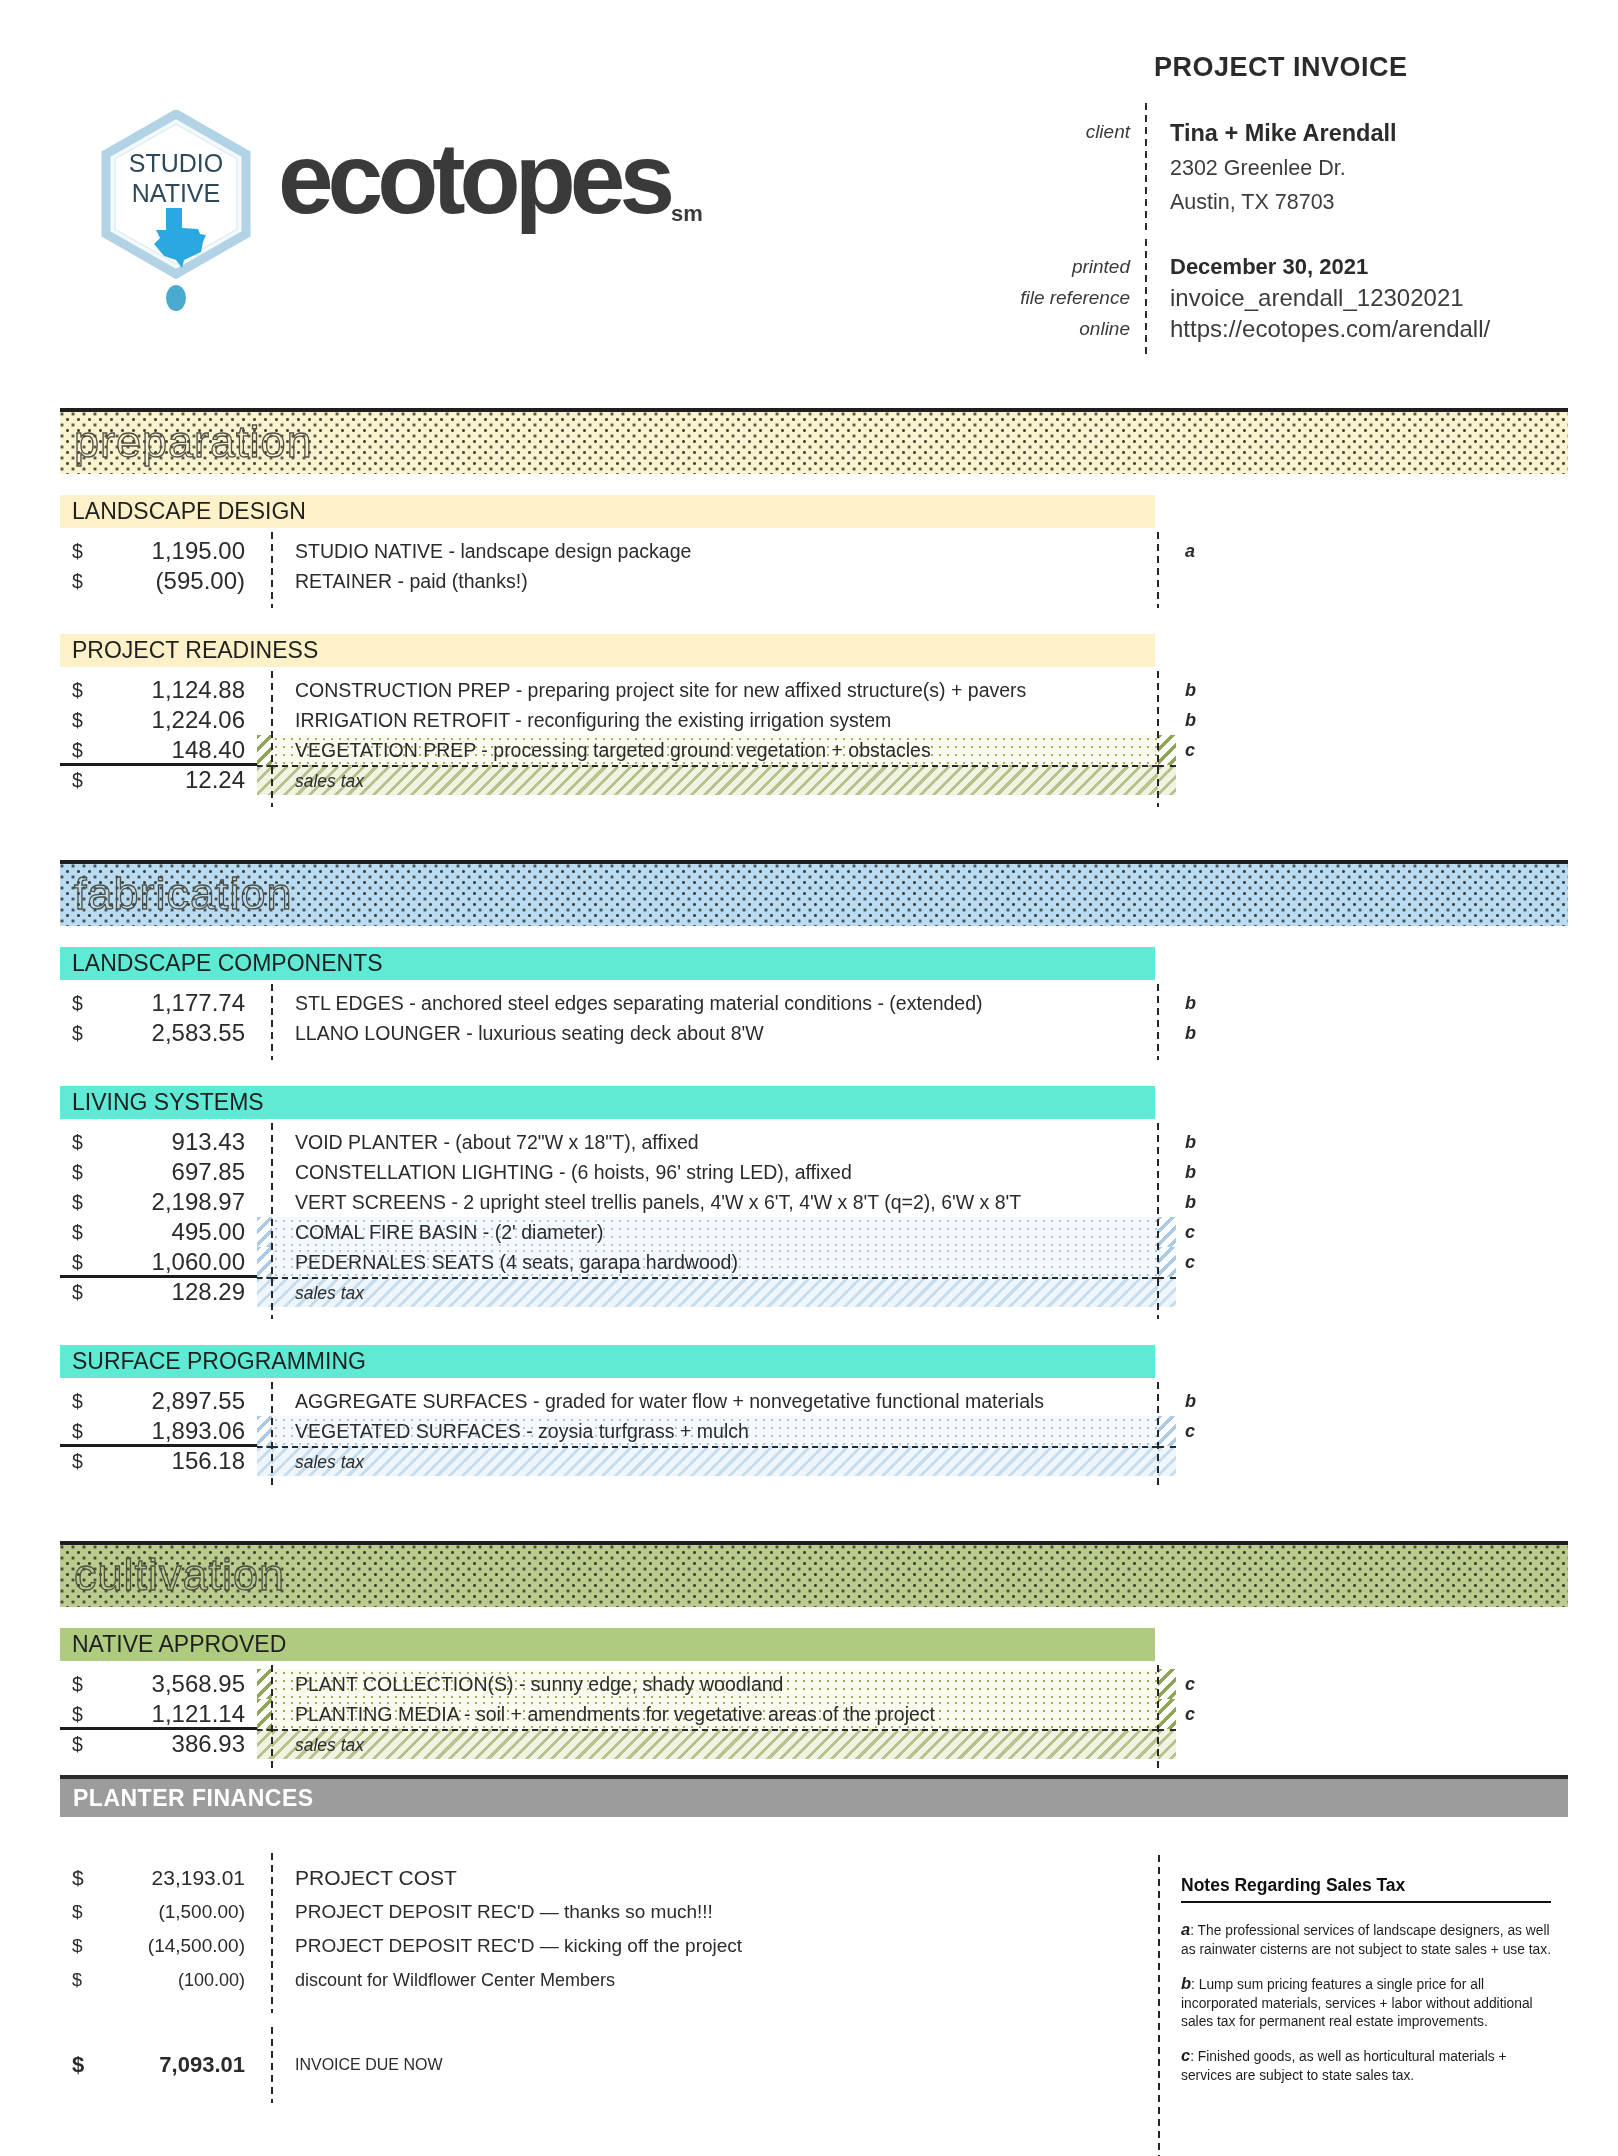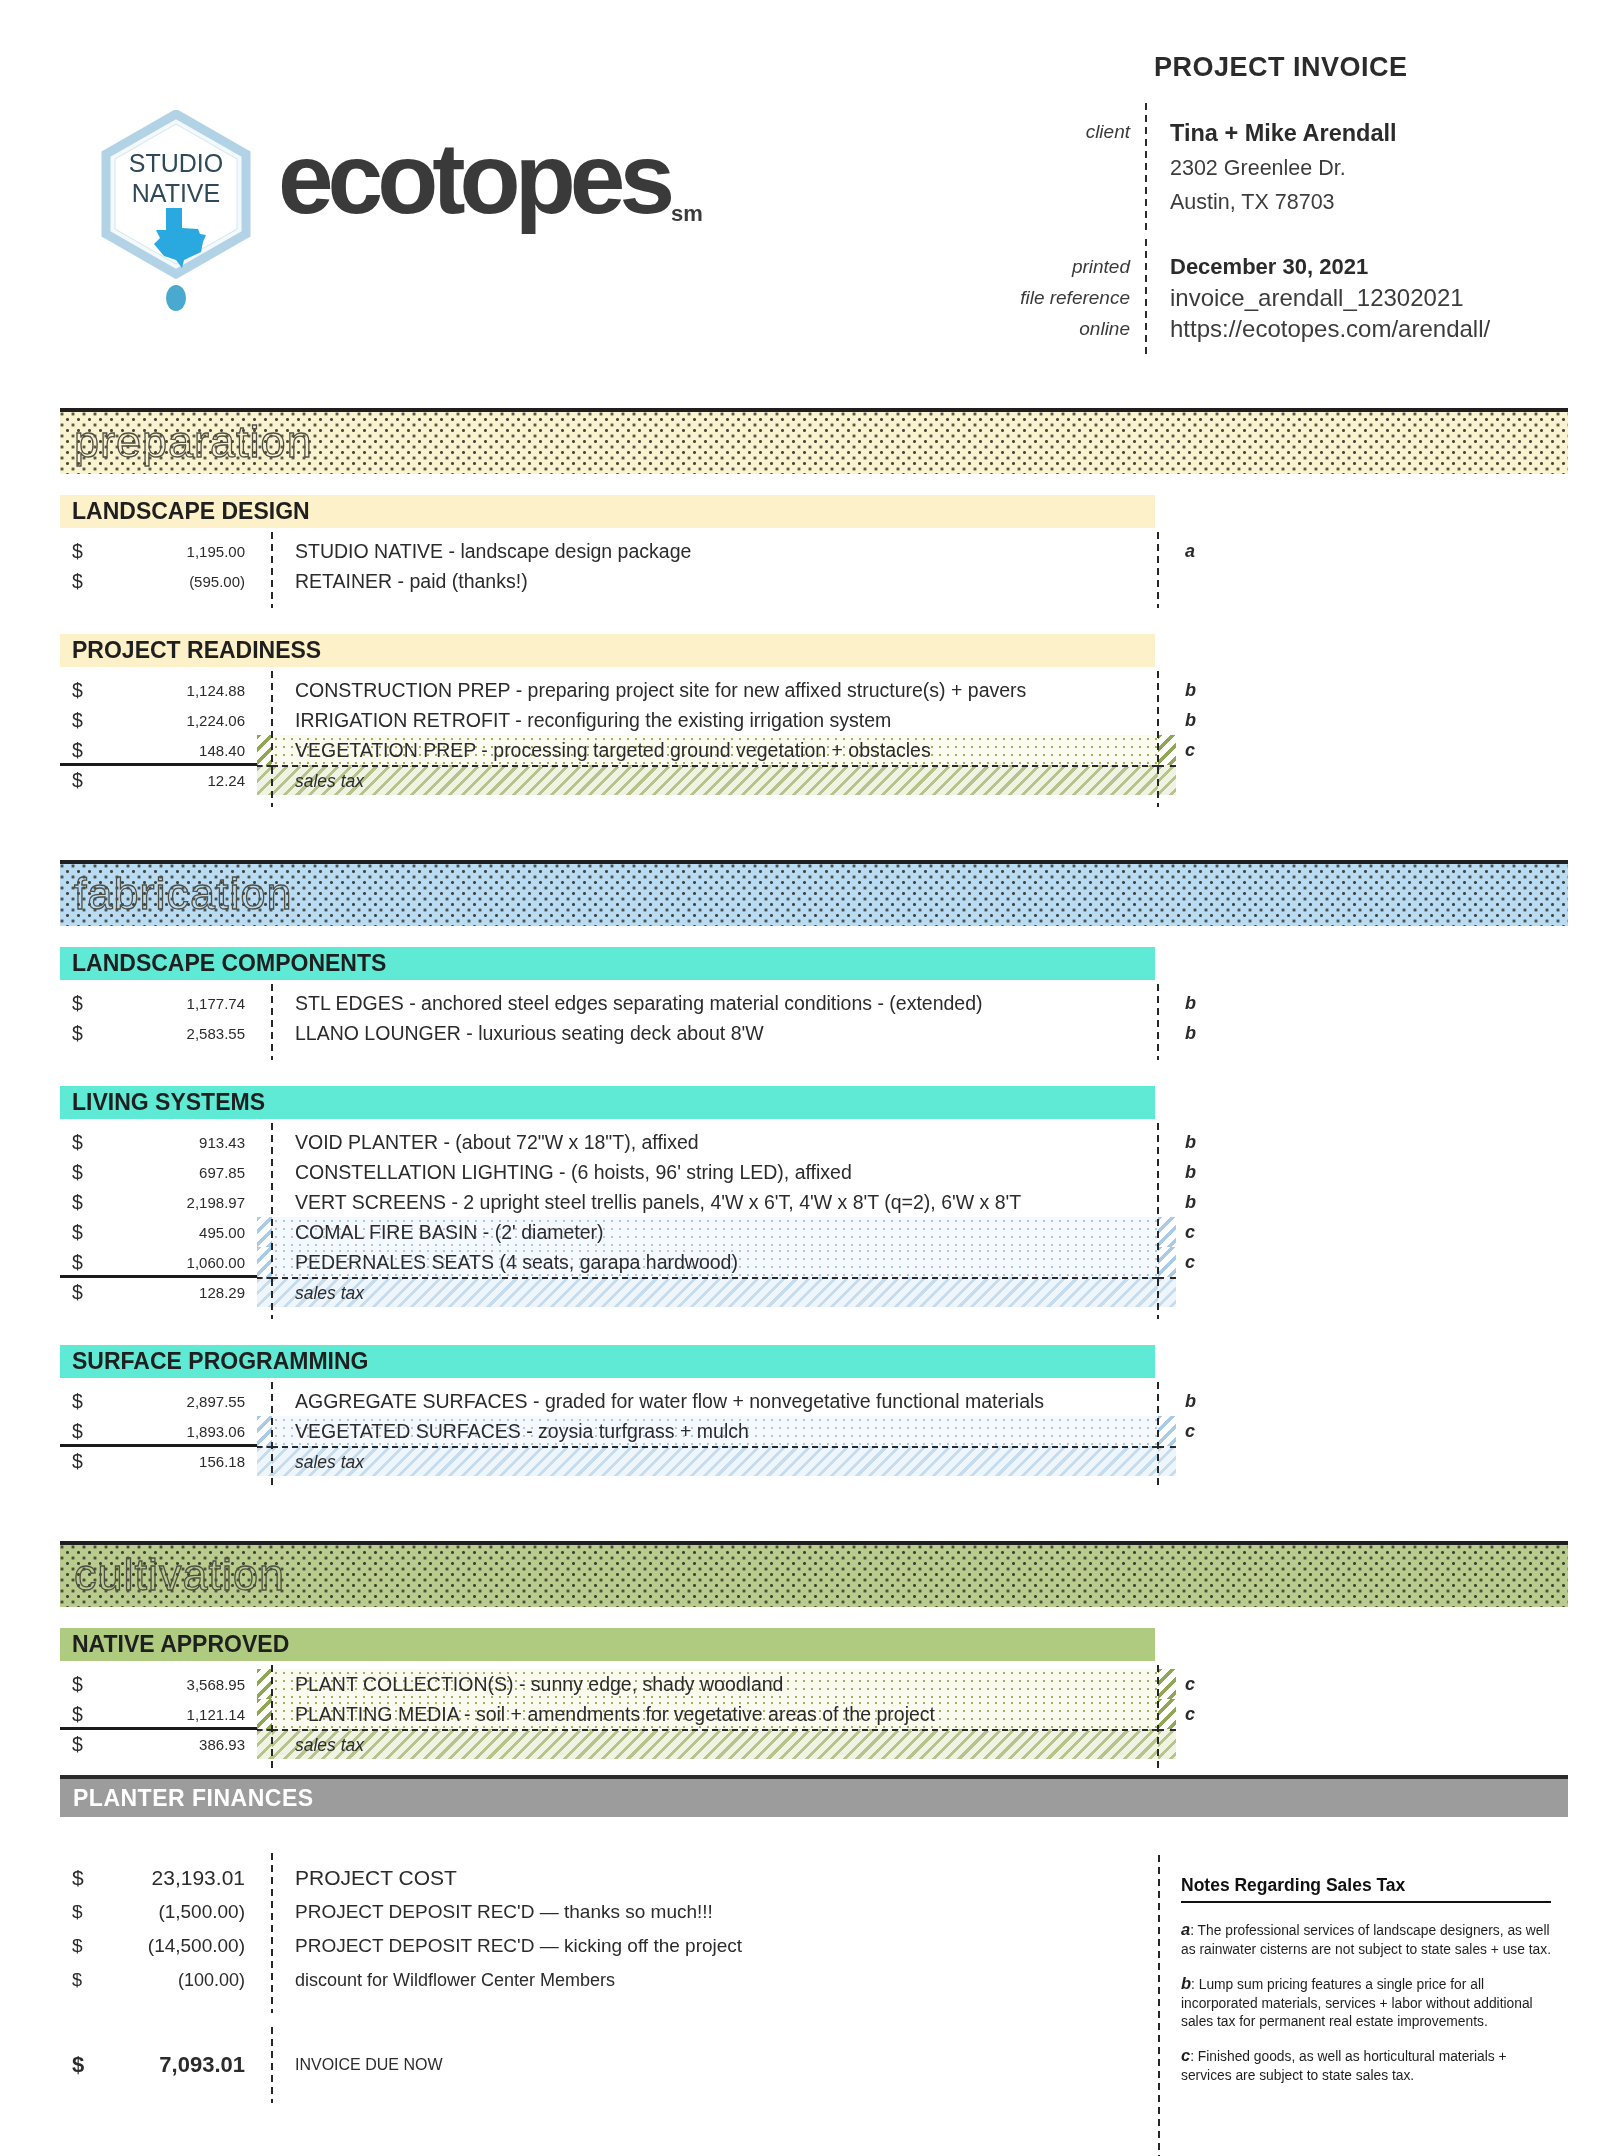--- a/index.html
+++ b/index.html
@@ -33,35 +33,35 @@
   .banner-text{font-size:45px;line-height:60px;padding-left:14px;letter-spacing:1px;
                color:transparent;-webkit-text-stroke:1.3px #4e4e44;}
   .phase.yellow .banner{background-color:#faf3d0;}
   .phase.blue   .banner{background-color:#badcf2;}
   .phase.green  .banner{background-color:#b9cc8e;}
   .phase .banner{background-image:
       radial-gradient(circle,rgba(42,42,32,.85) 1.3px,transparent 1.6px),
       radial-gradient(circle,rgba(42,42,32,.85) 1.3px,transparent 1.6px);
       background-size:11px 11px;background-position:2px 2px,7.5px 7.5px;}
   
-  .sec-h{width:1083px;height:33px;line-height:33px;padding-left:12px;font-weight:bold;
+  .sec-h{width:1083px;height:33px;line-height:33px;padding-left:12px;font-weight:normal;
          font-size:23px;color:#1f1f1f;margin-top:24px;}
   .banner + .sec-h{margin-top:21px;}
   .phase.yellow .sec-h{background:#fcf1c8;}
   .phase.blue   .sec-h{background:#5eead4;}
   .phase.green  .sec-h{background:#afcb80;}
   
   .rows{position:relative;margin-top:8px;padding-bottom:14px;}
   .vline{position:absolute;width:2px;top:-4px;bottom:2px;z-index:4;
          background:repeating-linear-gradient(to bottom,#262626 0 7px,transparent 7px 12px);}
   .vl-l{left:211px;} .vl-r{left:1097px;}
   .row{display:grid;grid-template-columns:32px 153px 12px 15px 886px 18px 1fr;height:30px;position:relative;}
   .row>div{display:flex;align-items:center;}
   .cur{padding-left:12px;font-size:19.5px;}
-  .amt{justify-content:flex-end;font-size:15px;}
+  .amt{justify-content:flex-end;font-size:24px;}
   .desc{padding-left:23px;font-size:19.5px;white-space:nowrap;text-align:right;}
   .note{padding-left:9px;font-size:18px;font-weight:bold;font-style:italic;}
   
   .phase .dot{background-color:#fbfaee;background-image:radial-gradient(circle,#9fae62 1px,transparent 1.25px);
               background-size:8px 8px;}
   .phase.blue .dot{background-color:#f5f9fd;background-image:radial-gradient(circle,#a5c9e9 1px,transparent 1.25px);}
   
   .phase .strip{background:repeating-linear-gradient(135deg,#8ea656 0 3.5px,rgba(255,255,255,0) 3.5px 9px);}
   .phase.blue .strip{background:repeating-linear-gradient(135deg,#a9cbe8 0 3.5px,rgba(255,255,255,0) 3.5px 9px);}
   

